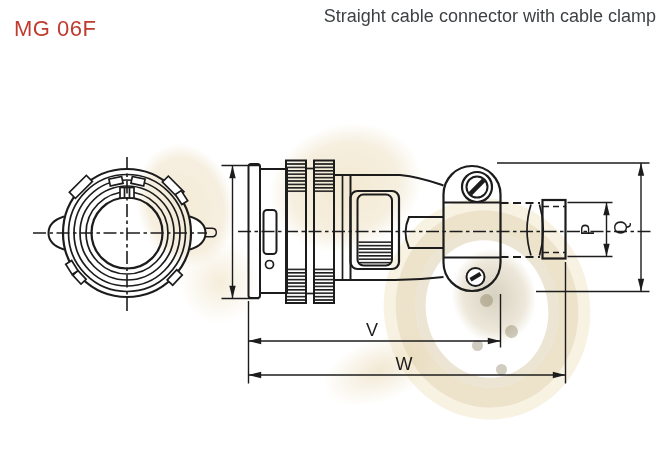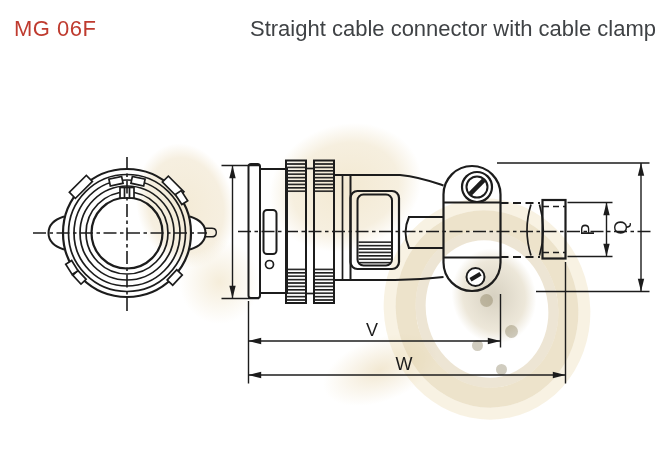--- a/index.html
+++ b/index.html
@@ -5,21 +5,21 @@
   :root{
     --model-red:#bf3b2f;
     --text-gray:#3f4245;
     --line-black:#1c1c1c;
   }
   html,body{margin:0;padding:0;background:#fff;}
   .page{position:relative;width:672px;height:454px;background:#fff;overflow:hidden;
         font-family:"Liberation Sans", sans-serif;}
   .hdr-model{position:absolute;left:14px;top:16px;font-size:22px;letter-spacing:.5px;
              color:var(--model-red);}
-  .hdr-desc{position:absolute;right:16px;top:17px;text-align:right;font-size:22px;
+  .hdr-desc{position:absolute;right:16px;top:5px;text-align:right;font-size:18px;
             line-height:23px;color:var(--text-gray);}
   
   .wm{position:absolute;inset:0;z-index:0;}
   .wm .blob{position:absolute;border-radius:50%;}
   .b1{left:118px;top:118px;width:135px;height:175px;transform:rotate(-15deg);
       background:radial-gradient(closest-side,#f4ebd7 0%,#f6efe0 55%,rgba(246,239,224,0) 72%);}
   .b2{left:162px;top:222px;width:115px;height:120px;
       background:radial-gradient(closest-side,#f5edda 0%,rgba(245,237,218,0) 70%);}
   .b3{left:238px;top:100px;width:215px;height:175px;transform:rotate(-18deg);
       background:radial-gradient(closest-side,#f3e9d2 0%,#f6efdf 50%,rgba(246,239,223,0) 72%);}

